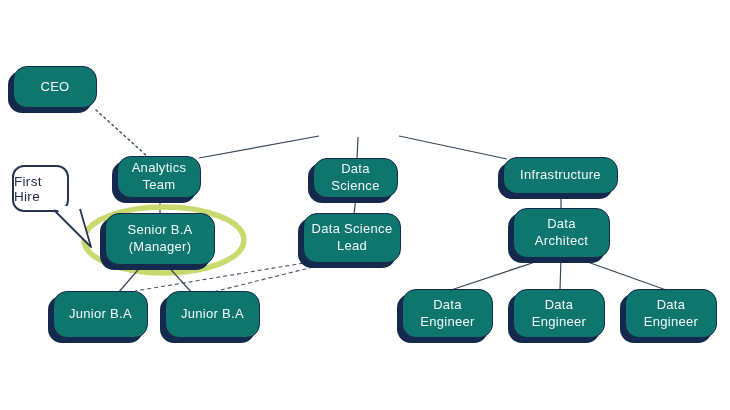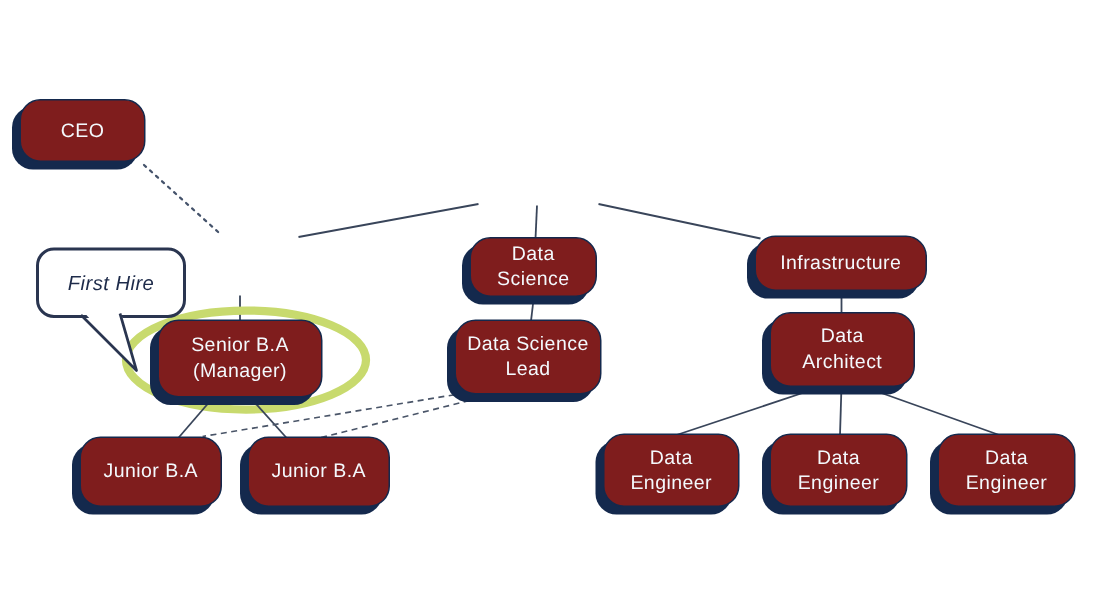--- a/index.html
+++ b/index.html
@@ -9,21 +9,21 @@
     background:#ffffff;
     font-family:"Liberation Sans", sans-serif;
     overflow:hidden;
   }
   .layer{position:absolute;left:0;top:0;width:730px;height:410px;pointer-events:none;}
   .edges-layer{z-index:0;}
   .tail-layer{z-index:3;}
   .node{
     position:absolute;
     z-index:1;
-    background:#7f1d1d;
+    background:#0f766e;
     border:1.5px solid #14294D;
     border-radius:14px;
     box-shadow:-5px 5px 0 0 #14294D;
     color:#F4F9FD;
     display:flex;align-items:center;justify-content:center;
     text-align:center;
     font-size:13px;line-height:1.28;
     letter-spacing:0.3px;
     white-space:pre-line;
     box-sizing:border-box;
@@ -69,38 +69,40 @@
 
     <line x1="541" y1="260" x2="448" y2="291" stroke="#39455A" stroke-width="1.2"></line>
     <line x1="561" y1="257" x2="560" y2="290" stroke="#39455A" stroke-width="1.2"></line>
     <line x1="582" y1="260" x2="669" y2="291" stroke="#39455A" stroke-width="1.2"></line>
 
     <line x1="310" y1="262" x2="135" y2="291" stroke="#4A5568" stroke-width="1.1" stroke-dasharray="4 3"></line>
     <line x1="313" y1="267" x2="213" y2="292" stroke="#4A5568" stroke-width="1.1" stroke-dasharray="4 3"></line>
   </svg>
 
   <div class="node" style="left:13px;  top:66px;  width:84px;  height:42px;">CEO</div>
+  <div class="node" style="left:117px; top:156px; width:84px;  height:42px;">Analytics
+Team</div>
   <div class="node" style="left:313px; top:158px; width:85px;  height:40px;">Data
 Science</div>
   <div class="node" style="left:105px; top:213px; width:110px; height:52px;">Senior B.A
 (Manager)</div>
   <div class="node" style="left:503px; top:157px; width:115px; height:37px;">Infrastructure</div>
   <div class="node" style="left:303px; top:213px; width:98px;  height:50px;">Data Science
 Lead</div>
   <div class="node" style="left:513px; top:208px; width:97px;  height:50px;">Data
 Architect</div>
   <div class="node" style="left:53px;  top:291px; width:95px;  height:47px;">Junior B.A</div>
   <div class="node" style="left:165px; top:291px; width:95px;  height:47px;">Junior B.A</div>
   <div class="node" style="left:402px; top:289px; width:91px;  height:49px;">Data
 Engineer</div>
   <div class="node" style="left:513px; top:289px; width:92px;  height:49px;">Data
 Engineer</div>
   <div class="node" style="left:625px; top:289px; width:92px;  height:49px;">Data
 Engineer</div>
 
-  <div class="bubble" style="left:24px; top:165px; width:100px; height:47px;font-style:italic;">First Hire</div>
+  <div class="bubble" style="left:12px; top:165px; width:57px; height:47px;">First Hire</div>
 
   <svg class="layer tail-layer" viewBox="0 0 730 410">
     <polygon points="54,206 80,206 91,247" fill="#FFFFFF"></polygon>
     <polyline points="54,210 91,247 80,209" fill="none" stroke="#2A3550" stroke-width="1.8" stroke-linejoin="round"></polyline>
   </svg>
 
 </div>
 
 </body></html>

